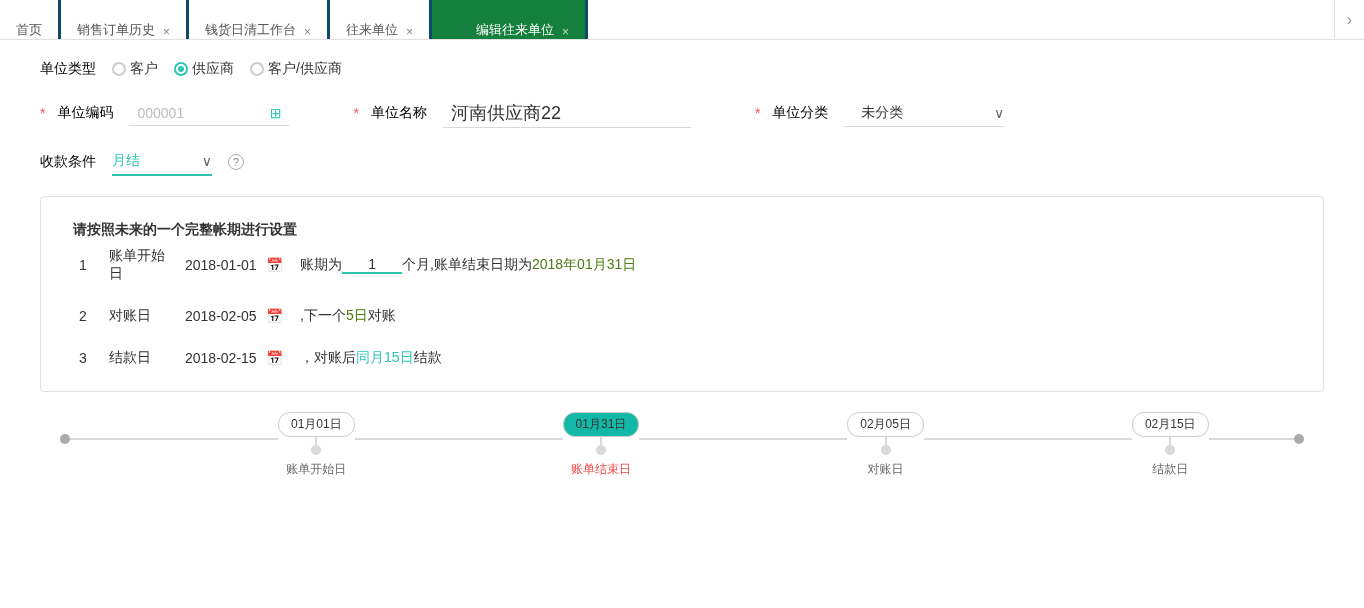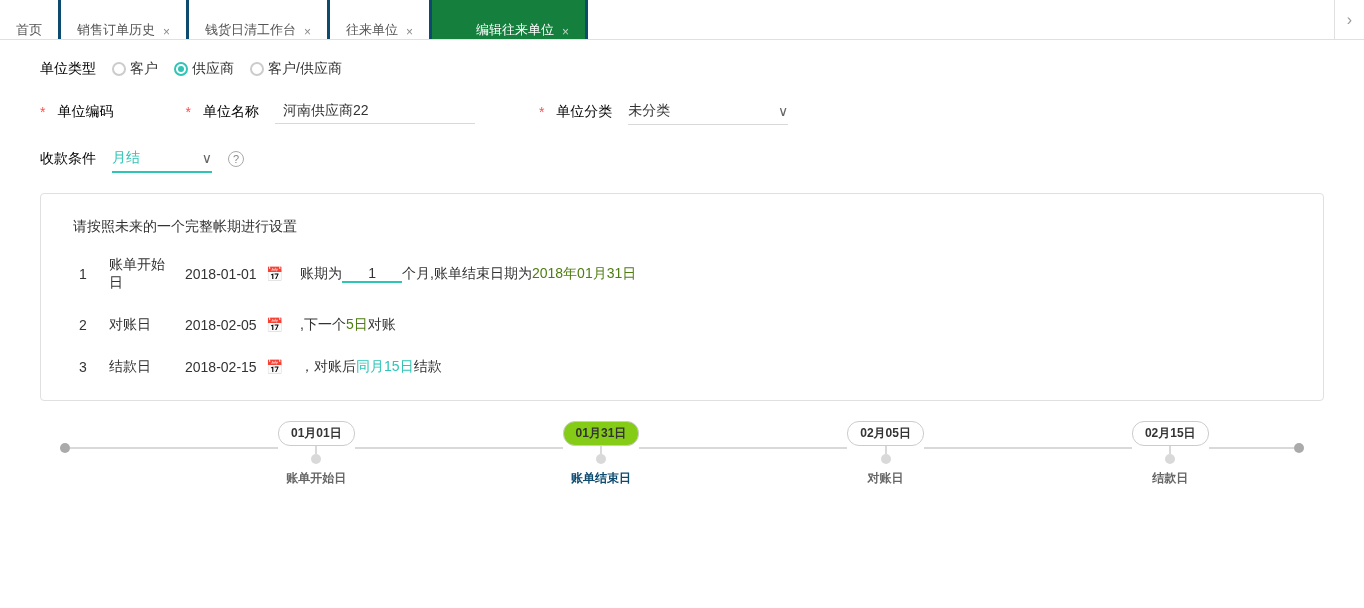--- a/index.html
+++ b/index.html
@@ -101,21 +101,21 @@
       width: 6px;
       height: 6px;
       border-radius: 50%;
       background: #2ec4b6;
     }
     .form-input {
       border: none;
       border-bottom: 1px solid #d9d9d9;
       padding: 4px 8px;
       outline: none;
-      font-size: 14px;
+      font-size: 18px;
       color: #333;
       background: transparent;
       min-width: 120px;
     }
     .input-with-icon {
       display: flex;
       align-items: center;
       border-bottom: 1px solid #d9d9d9;
       padding: 4px 8px;
       min-width: 160px;
@@ -157,20 +157,21 @@
       display: flex;
       align-items: center;
       border-bottom: 1px solid #d9d9d9;
       padding: 4px 0;
       min-width: 120px;
       cursor: pointer;
     }
     .select-value-plain {
       color: #333;
       flex: 1;
+      margin-left: 17px;
     }
 
     .help-icon {
       width: 16px;
       height: 16px;
       border-radius: 50%;
       border: 1px solid #aaa;
       display: inline-flex;
       align-items: center;
       justify-content: center;
@@ -184,21 +185,22 @@
     .period-panel {
       border: 1px solid #e0e0e0;
       border-radius: 4px;
       padding: 24px 32px;
       background: #fff;
       margin-bottom: 20px;
     }
     .period-panel-title {
       font-size: 14px;
       color: #333;
-      margin-bottom: 20px;
+      margin-bottom: 8px;
+      font-weight: bold;
     }
     .period-row {
       display: flex;
       align-items: center;
       margin-bottom: 24px;
       gap: 16px;
     }
     .period-row-num {
       color: #333;
       width: 20px;
@@ -283,20 +285,24 @@
       <label class="radio-item">
         <span class="radio-circle"></span>
         <span>客户/供应商</span>
       </label>
     </div>
   </div>
 
   <div class="form-row">
     <span class="required-star">*</span>
     <span class="form-label">单位编码</span>
+    <div class="input-with-icon">
+      <input type="text" style="width: 120px; color: rgb(187, 187, 187);" value="000001">
+      <span class="calendar-icon">⊞</span>
+    </div>
     <span style="margin: 0 24px;"></span>
     <span class="required-star">*</span>
     <span class="form-label">单位名称</span>
     <input class="form-input" type="text" style="min-width: 200px;" value="河南供应商22">
     <span style="margin: 0 24px;"></span>
     <span class="required-star">*</span>
     <span class="form-label">单位分类</span>
     <div class="select-wrapper-plain" style="min-width:160px;">
       <span class="select-value-plain">未分类</span>
       <span class="select-arrow">∨</span>
@@ -353,43 +359,43 @@
       </div>
       <div class="period-extra">
         <span>，对账后</span>
         <span class="highlight-teal">同月15日</span>
         <span>结款</span>
       </div>
     </div>
   </div>
 
 
-  <div style="display:flex; align-items:flex-start; padding: 0 20px; font-weight: bold;">
+  <div style="display:flex; align-items:flex-start; padding: 0 20px;">
 
     <div style="display:flex; flex-direction:column; align-items:center; margin-top: 22px;">
       <div style="width:10px; height:10px; border-radius:50%; background:#aaa;"></div>
     </div>
 
     <div style="display:flex; flex:1; align-items:flex-start;">
       <div style="flex:1; height:2px; background:#d9d9d9; margin-top:26px;"></div>
       <div style="display:flex; flex-direction:column; align-items:center;">
         <div style="border:1px solid #ccc; border-radius:12px; padding:3px 12px; font-size:12px; background:#fff; white-space:nowrap;">01月01日</div>
         <div style="width:2px; height:8px; background:#d9d9d9;"></div>
         <div style="width:10px; height:10px; border-radius:50%; background:#d9d9d9;"></div>
         <div style="font-size:12px; color:#666; margin-top:6px; white-space:nowrap;">账单开始日</div>
       </div>
     </div>
 
     <div style="display:flex; flex:1; align-items:flex-start;">
       <div style="flex:1; height:2px; background:#d9d9d9; margin-top:26px;"></div>
       <div style="display:flex; flex-direction:column; align-items:center;">
-        <div style="border:1px solid #ccc; border-radius:12px; padding:3px 12px; font-size:12px; background:#84cc16; white-space:nowrap;">01月31日</div>
+        <div style="border:1px solid #ccc; border-radius:12px; padding:3px 12px; font-size:12px; background:#14b8a6; white-space:nowrap;">01月31日</div>
         <div style="width:2px; height:8px; background:#d9d9d9;"></div>
         <div style="width:10px; height:10px; border-radius:50%; background:#d9d9d9;"></div>
-        <div style="font-size:12px; color:#0c4a6e; margin-top:6px; white-space:nowrap;">账单结束日</div>
+        <div style="font-size:12px; color:#ef4444; margin-top:6px; white-space:nowrap;">账单结束日</div>
       </div>
     </div>
 
     <div style="display:flex; flex:1; align-items:flex-start;">
       <div style="flex:1; height:2px; background:#d9d9d9; margin-top:26px;"></div>
       <div style="display:flex; flex-direction:column; align-items:center;">
         <div style="border:1px solid #ccc; border-radius:12px; padding:3px 12px; font-size:12px; background:#fff; white-space:nowrap;">02月05日</div>
         <div style="width:2px; height:8px; background:#d9d9d9;"></div>
         <div style="width:10px; height:10px; border-radius:50%; background:#d9d9d9;"></div>
         <div style="font-size:12px; color:#666; margin-top:6px; white-space:nowrap;">对账日</div>

